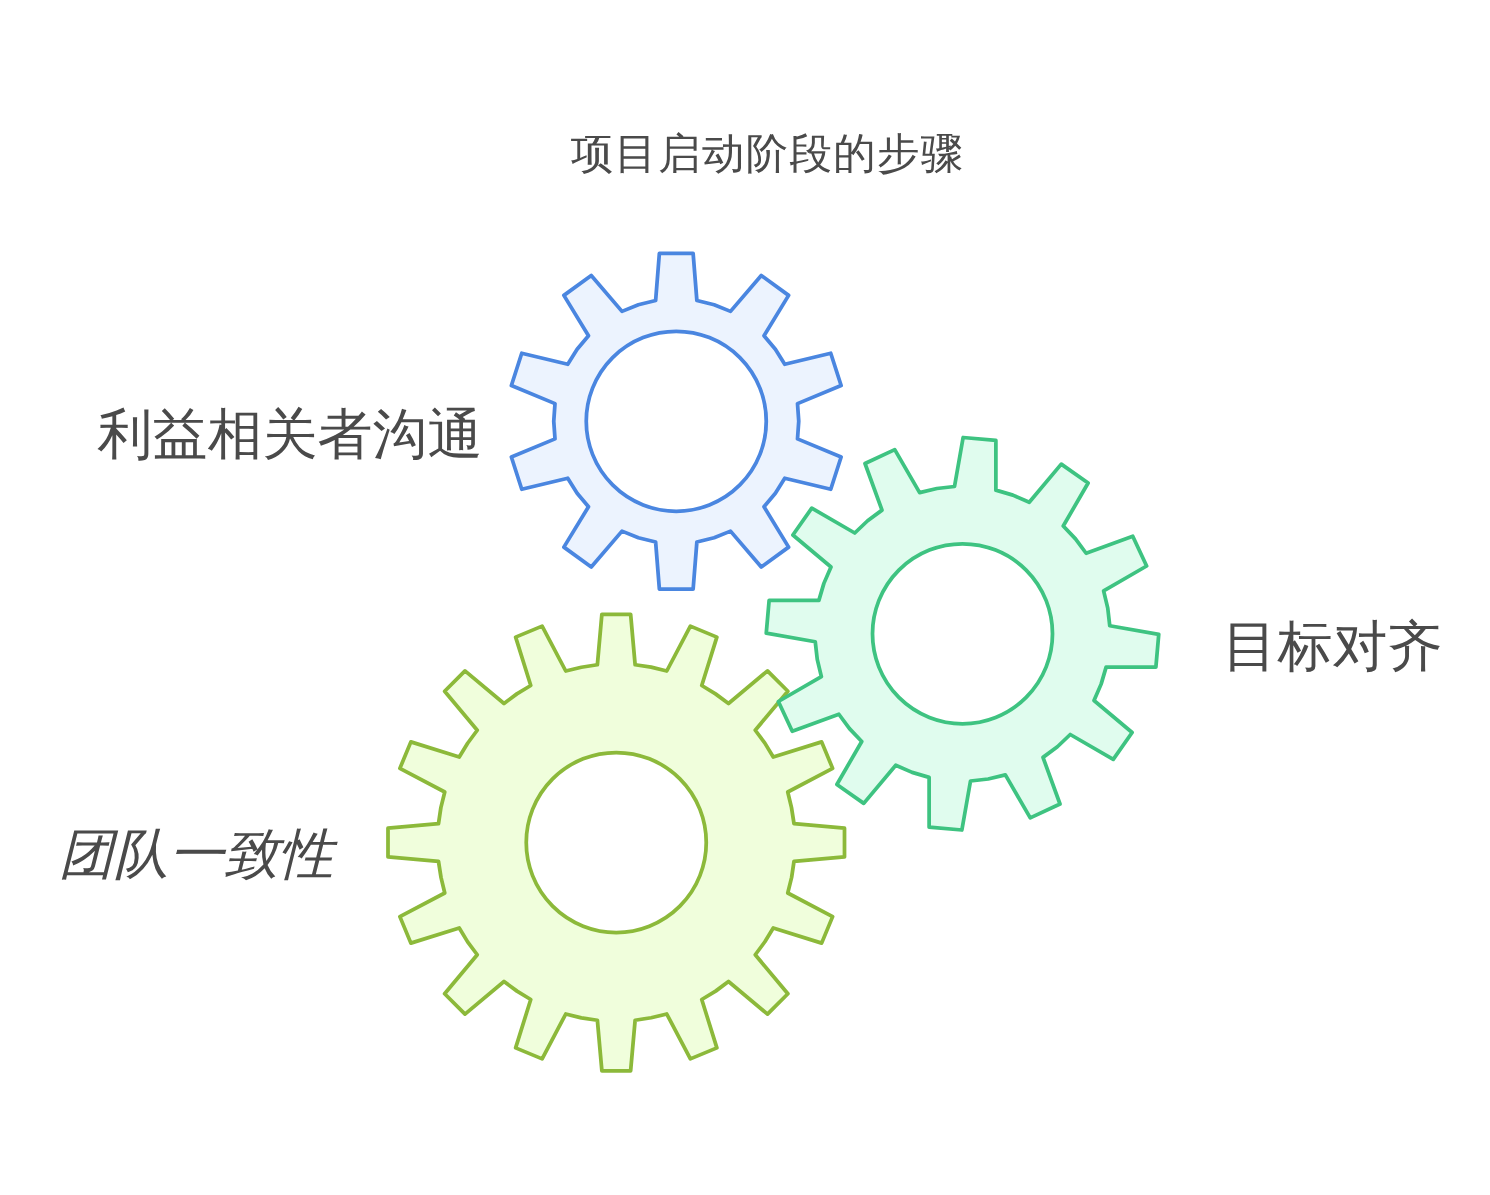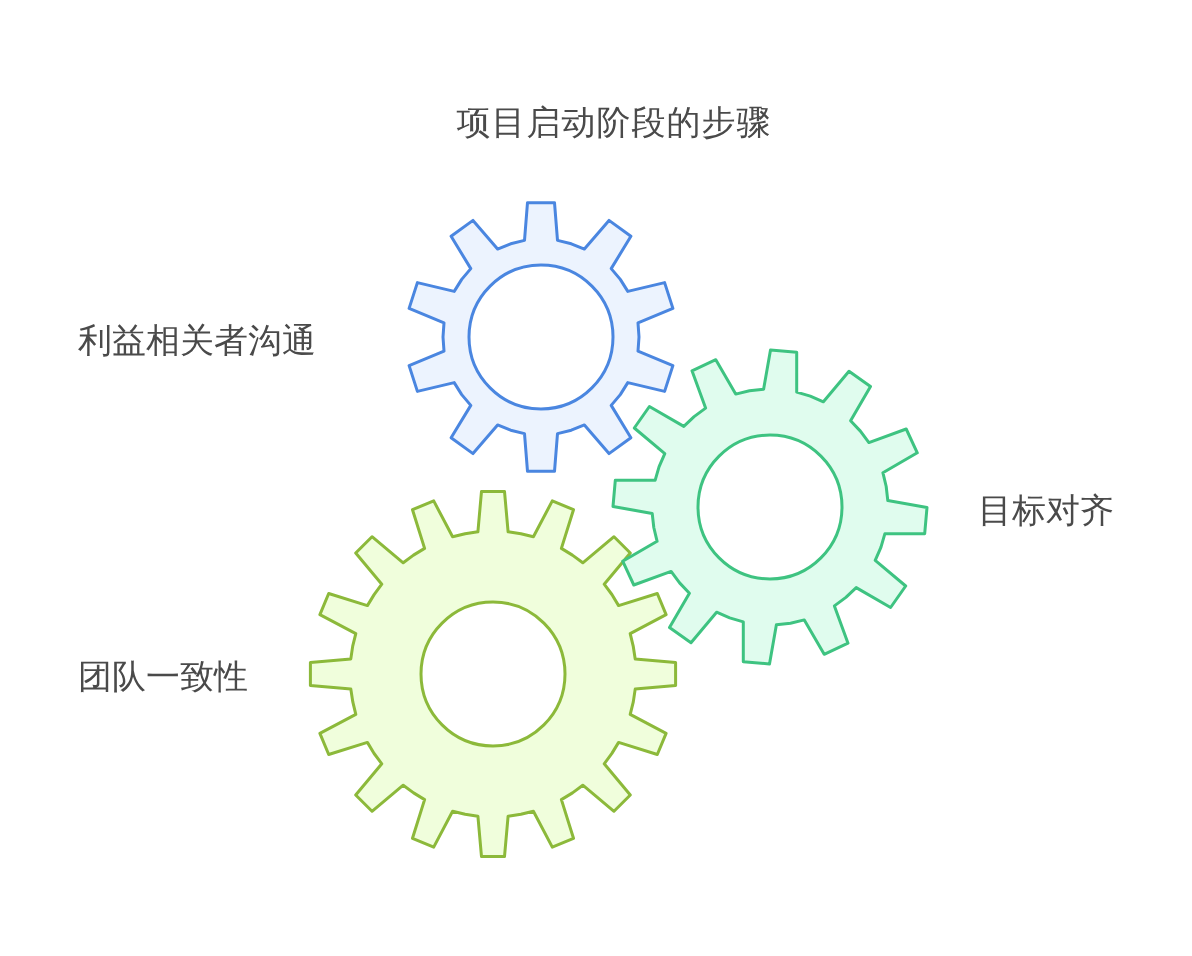--- a/index.html
+++ b/index.html
@@ -1,20 +1,20 @@
 <!DOCTYPE html>
 <html><head>
 <meta charset="utf-8">
 <style>
   html, body { margin: 0; padding: 0; background: #ffffff; }
   body { width: 1192px; height: 956px; position: relative; overflow: hidden;
          font-family: "DejaVu Sans", "Liberation Sans", sans-serif; }
   .title { position: absolute; left: 0; width: 1228px; top: 100px; text-align: center;
            font-size: 34px; color: #4a4a4a; letter-spacing: 1px; }
-  .label { position: absolute; font-size: 34px; color: #4a4a4a; white-space: nowrap; }
+  .label { position: absolute; font-size: 44px; color: #4a4a4a; white-space: nowrap; }
   svg.canvas { position: absolute; left: 0; top: 0; }
 </style>
 </head>
 <body>
 
 <div class="title">项目启动阶段的步骤</div>
 
 <svg class="canvas" width="1192" height="956" viewBox="0 0 1192 956">
   <g>
     <path class="gear-body" d="M477.9,531.8 L481.5,491.4 L504.5,491.4 L508.1,531.8 L520.9,533.7 L533.4,536.8 L552.3,500.9 L573.5,509.7 L561.4,548.4 L572.4,555.1 L582.8,562.8 L614.0,536.7 L630.3,553.0 L604.2,584.2 L611.9,594.5 L618.6,605.6 L657.3,593.5 L666.1,614.7 L630.2,633.6 L633.2,646.1 L635.2,658.9 L675.6,662.5 L675.6,685.5 L635.2,689.1 L633.3,701.9 L630.2,714.4 L666.1,733.3 L657.3,754.5 L618.6,742.4 L611.9,753.4 L604.2,763.8 L630.3,795.0 L614.0,811.3 L582.8,785.2 L572.5,792.9 L561.4,799.6 L573.5,838.3 L552.3,847.1 L533.4,811.2 L520.9,814.2 L508.1,816.2 L504.5,856.6 L481.5,856.6 L477.9,816.2 L465.1,814.3 L452.6,811.2 L433.7,847.1 L412.5,838.3 L424.6,799.6 L413.6,792.9 L403.2,785.2 L372.0,811.3 L355.7,795.0 L381.8,763.8 L374.1,753.5 L367.4,742.4 L328.7,754.5 L319.9,733.3 L355.8,714.4 L352.8,701.9 L350.8,689.1 L310.4,685.5 L310.4,662.5 L350.8,658.9 L352.7,646.1 L355.8,633.6 L319.9,614.7 L328.7,593.5 L367.4,605.6 L374.1,594.6 L381.8,584.2 L355.7,553.0 L372.0,536.7 L403.2,562.8 L413.5,555.1 L424.6,548.4 L412.5,509.7 L433.7,500.9 L452.6,536.8 L465.1,533.8 Z" fill="#f0fedc" stroke="#8cb93a" stroke-width="3" stroke-linejoin="round"></path>
@@ -25,13 +25,13 @@
     <circle class="gear-hole" cx="770" cy="507" r="72" fill="#ffffff" stroke="#3ec381" stroke-width="3"></circle>
   </g>
   <g>
     <path class="gear-body" d="M524.5,240.4 L527.5,202.7 L554.5,202.7 L557.5,240.4 L571.3,243.8 L584.4,249.1 L609.0,220.4 L630.9,236.3 L611.2,268.6 L620.3,279.4 L627.8,291.4 L664.6,282.6 L672.9,308.4 L638.0,322.9 L639.0,337.0 L638.0,351.1 L672.9,365.6 L664.6,391.4 L627.8,382.6 L620.3,394.6 L611.2,405.4 L630.9,437.7 L609.0,453.6 L584.4,424.9 L571.3,430.2 L557.5,433.6 L554.5,471.3 L527.5,471.3 L524.5,433.6 L510.7,430.2 L497.6,424.9 L473.0,453.6 L451.1,437.7 L470.8,405.4 L461.7,394.6 L454.2,382.6 L417.4,391.4 L409.1,365.6 L444.0,351.1 L443.0,337.0 L444.0,322.9 L409.1,308.4 L417.4,282.6 L454.2,291.4 L461.7,279.4 L470.8,268.6 L451.1,236.3 L473.0,220.4 L497.6,249.1 L510.7,243.8 Z" fill="#ecf3fe" stroke="#4a86e0" stroke-width="3" stroke-linejoin="round"></path>
     <circle class="gear-hole" cx="541" cy="337" r="72" fill="#ffffff" stroke="#4a86e0" stroke-width="3"></circle>
   </g>
 </svg>
 
 <div class="label" style="left: 78px; top: 318px;">利益相关者沟通</div>
 <div class="label" style="left: 978px; top: 488px; font-family: Liberation Mono, monospace;">目标对齐</div>
-<div class="label" style="left: 78px; top: 654px;">团队一致性</div>
+<div class="label" style="left: 47px; top: 654px; font-style: italic;">团队一致性</div>
 
 </body></html>

